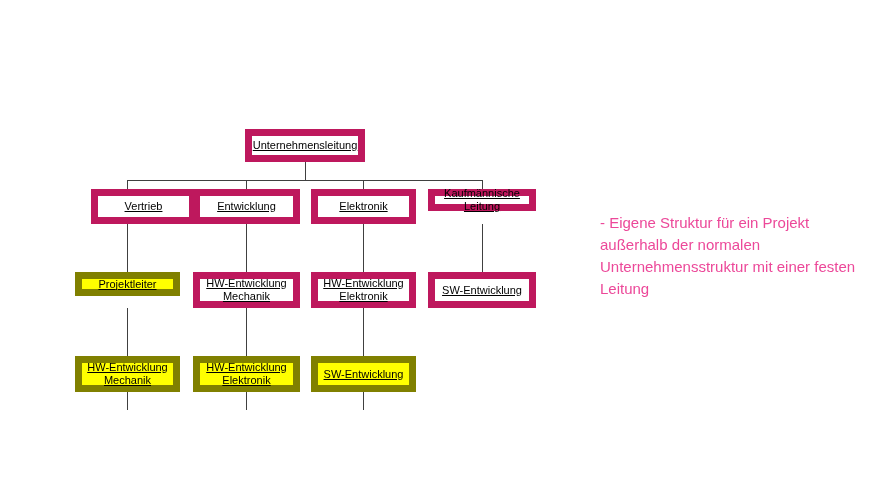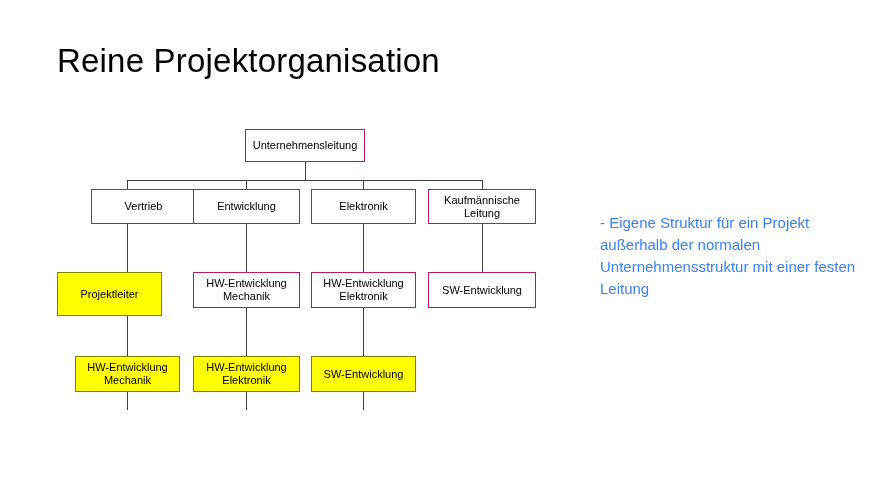--- a/index.html
+++ b/index.html
@@ -37,61 +37,61 @@
   .box {
     position: absolute;
     display: flex;
     align-items: center;
     justify-content: center;
     text-align: center;
     font-size: 11px;
     line-height: 13px;
     color: #000000;
     background: #ffffff;
-    border: 1px solid #be185d;
+    border: 7px solid #be185d;
     padding: 2px 3px;
+    text-decoration: underline;
   }
   .box.yellow {
     background: #ffff00;
     border-color: #808000;
   }
 
   
   .n-ul   { left: 245px; top: 129px; width: 120px; height: 33px; }
 
   .n-r2c1 { left: 91px;  top: 189px; width: 105px; height: 35px; }
   .n-r2c2 { left: 193px; top: 189px; width: 107px; height: 35px; text-align: center; }
   .n-r2c3 { left: 311px; top: 189px; width: 105px; height: 35px; }
-  .n-r2c4 { left: 428px; top: 189px; width: 108px; height: 35px; }
+  .n-r2c4 { left: 428px; top: 189px; width: 108px; height: 22px; }
 
-  .n-r3c1 { left: 57px;  top: 272px; width: 105px; height: 44px; }
+  .n-r3c1 { left: 75px;  top: 272px; width: 105px; height: 24px; }
   .n-r3c2 { left: 193px; top: 272px; width: 107px; height: 36px; }
   .n-r3c3 { left: 311px; top: 272px; width: 105px; height: 36px; }
   .n-r3c4 { left: 428px; top: 272px; width: 108px; height: 36px; }
 
   .n-r4c1 { left: 75px;  top: 356px; width: 105px; height: 36px; }
   .n-r4c2 { left: 193px; top: 356px; width: 107px; height: 36px; }
   .n-r4c3 { left: 311px; top: 356px; width: 105px; height: 36px; }
 
   .note {
     position: absolute;
     left: 600px;
     top: 212px;
     width: 262px;
     font-size: 15px;
     line-height: 22px;
-    color: #3b82f6;
+    color: #ec4899;
   }
 </style>
 </head>
 <body>
 
 <div class="slide">
 
-  <h1 class="title">Reine Projektorganisation</h1>
 
   <svg class="chart-lines" viewBox="0 0 884 488" shape-rendering="crispEdges">
     <g stroke="#404040" stroke-width="1" fill="none">
       <path d="M305 162 V180 M127.5 180 H482 M127.5 180 V189 M246.5 180 V189 M363.5 180 V189 M482 180 V189"></path>
       <path d="M127.5 224 V272 M246.5 224 V272 M363.5 224 V272 M482 224 V272"></path>
       <path d="M127.5 308 V356 M246.5 308 V356 M363.5 308 V356"></path>
       <path d="M127.5 392 V410 M246.5 392 V410 M363.5 392 V410"></path>
     </g>
   </svg>
 

